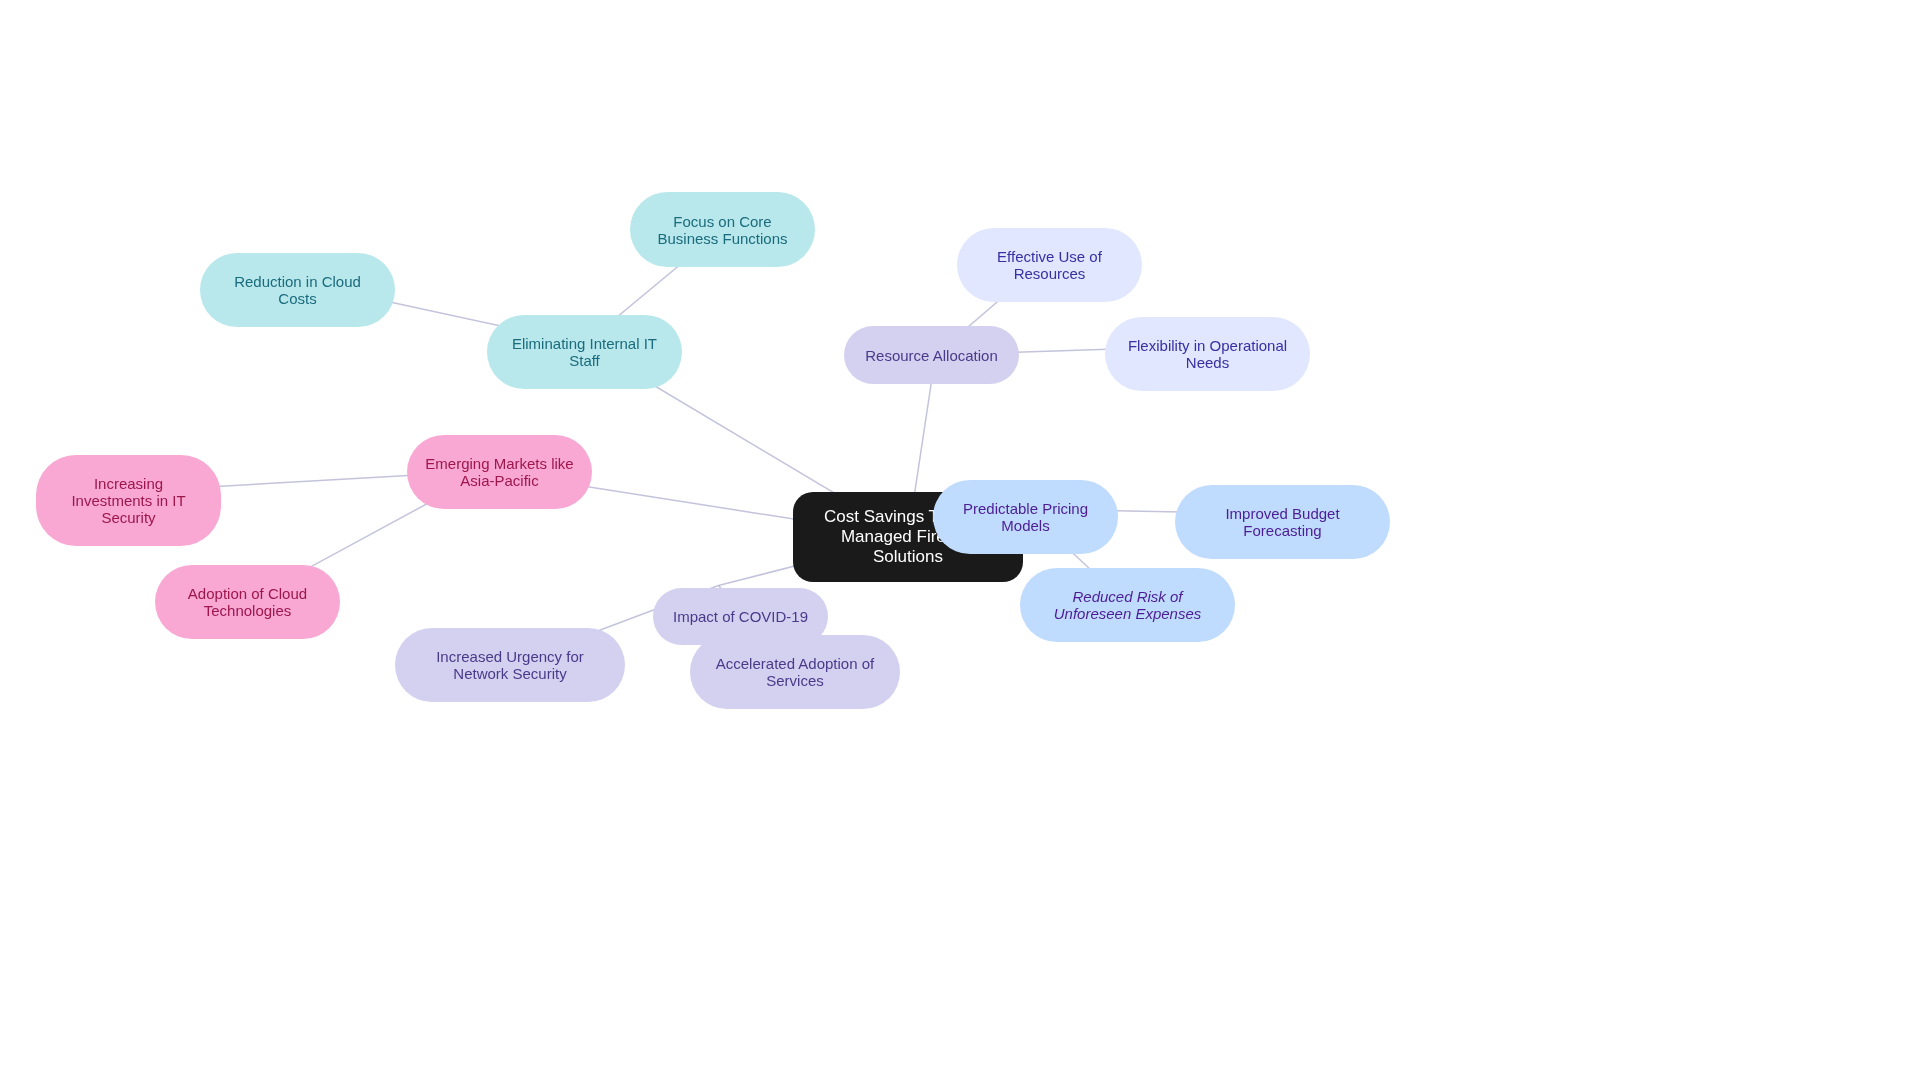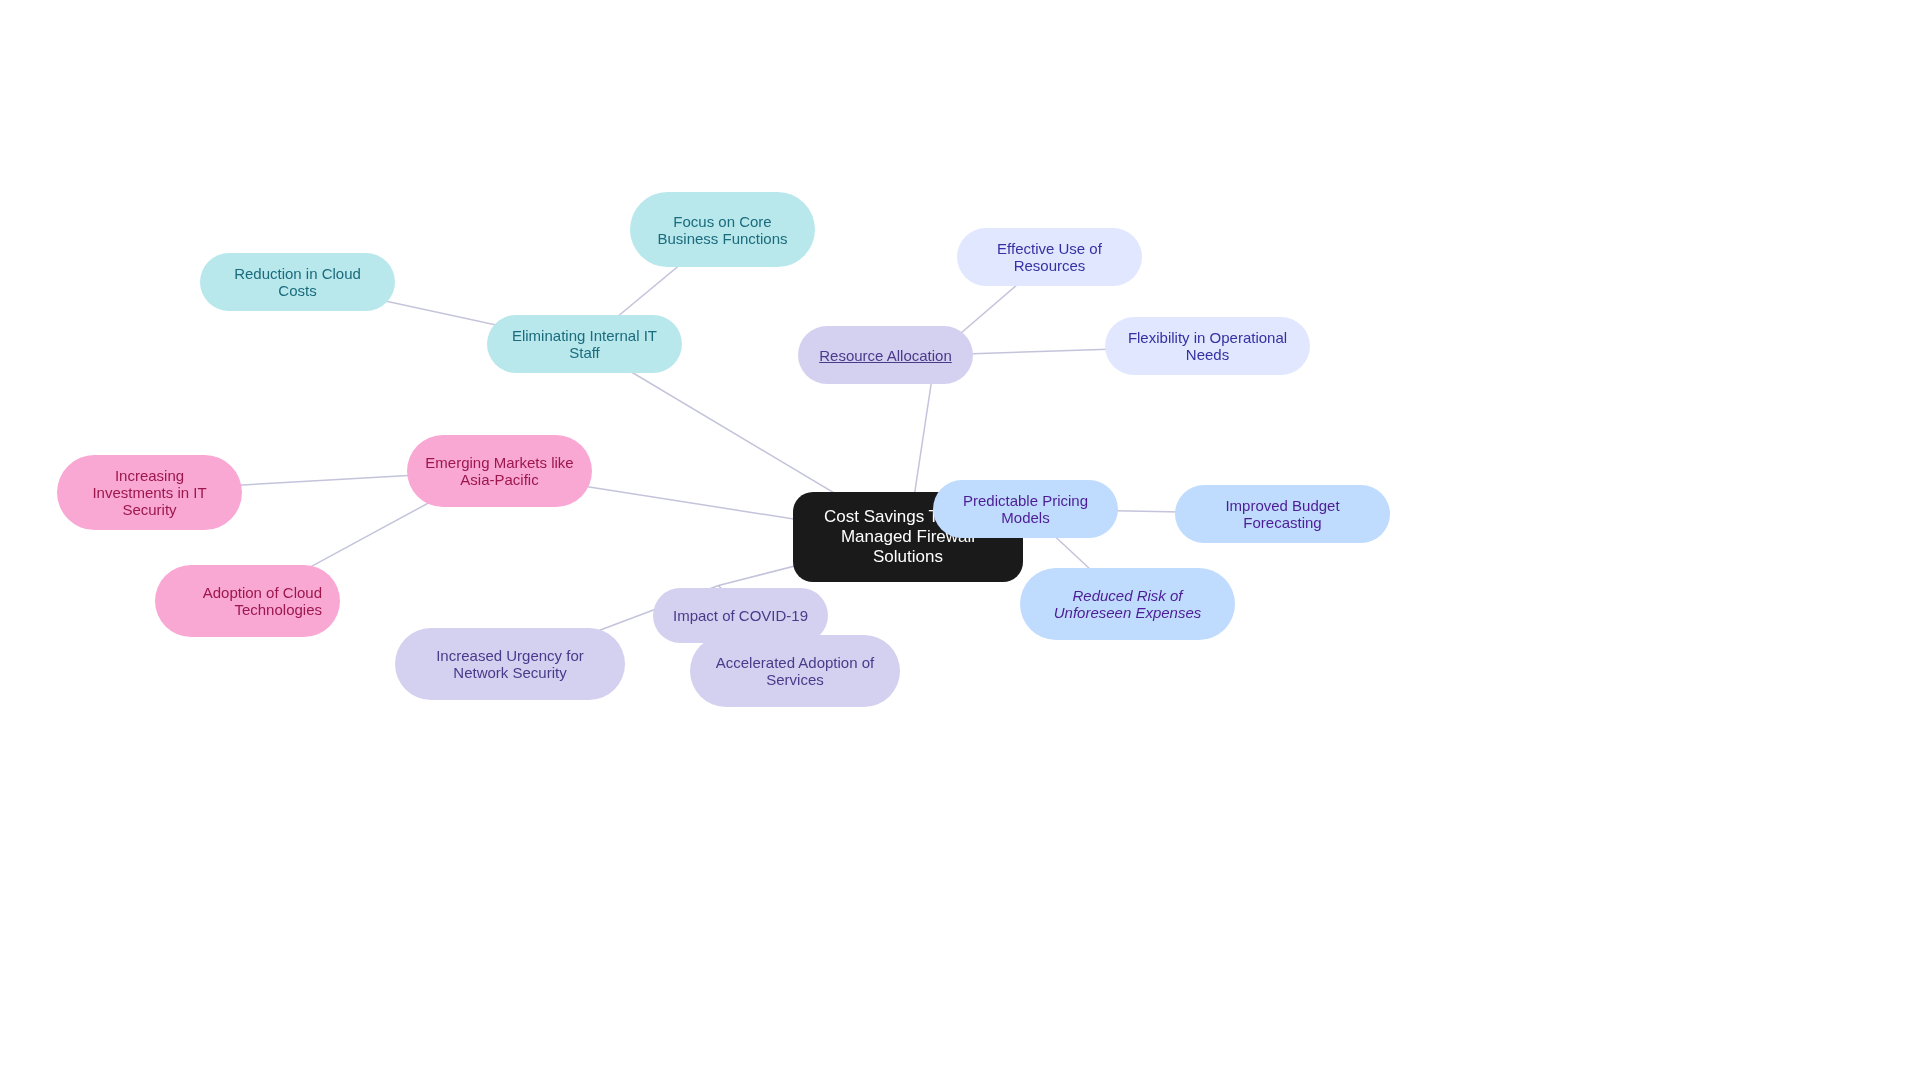--- a/index.html
+++ b/index.html
@@ -25,21 +25,21 @@
     }
     .node {
       position: absolute;
       border-radius: 40px;
       display: flex;
       align-items: center;
       justify-content: center;
       text-align: center;
       font-size: 15px;
       font-weight: 400;
-      padding: 12px 18px;
+      padding: 20px 18px;
       cursor: default;
     }
     .node-center {
       background: #1a1a1a;
       color: #ffffff;
       font-size: 17px;
       font-weight: 500;
       border-radius: 20px;
       width: 230px;
       height: 90px;
@@ -93,36 +93,36 @@
       </div>
       <div class="node node-cyan" style="left: 630px; top: 192px; width: 185px; min-height: 75px;">
         <span>Focus on Core Business Functions</span>
       </div>
       <div class="node node-cyan" style="left: 200px; top: 253px; width: 195px; min-height: 58px;">
         <span>Reduction in Cloud Costs</span>
       </div>
       <div class="node node-cyan" style="left: 487px; top: 315px; width: 195px; min-height: 58px;">
         <span>Eliminating Internal IT Staff</span>
       </div>
-      <div class="node node-purple" style="left: 798px; top: 326px; width: 175px; min-height: 58px; text-decoration: underline;">
+      <div class="node node-purple" style="left: 844px; top: 326px; width: 175px; min-height: 58px;">
         <span>Resource Allocation</span>
       </div>
       <div class="node node-lightpurple" style="left: 957px; top: 228px; width: 185px; min-height: 58px;">
         <span>Effective Use of Resources</span>
       </div>
       <div class="node node-lightpurple" style="left: 1105px; top: 317px; width: 205px; min-height: 58px;">
         <span>Flexibility in Operational Needs</span>
       </div>
       <div class="node node-pink" style="left: 407px; top: 435px; width: 185px; min-height: 72px;">
         <span>Emerging Markets like Asia-Pacific</span>
       </div>
-      <div class="node node-pink" style="left: 57px; top: 455px; width: 185px; min-height: 72px;">
+      <div class="node node-pink" style="left: 36px; top: 455px; width: 185px; min-height: 72px;">
         <span>Increasing Investments in IT Security</span>
       </div>
-      <div class="node node-pink" style="left: 155px; top: 565px; width: 185px; min-height: 72px; text-align: right;">
+      <div class="node node-pink" style="left: 155px; top: 565px; width: 185px; min-height: 72px;">
         <span>Adoption of Cloud Technologies</span>
       </div>
       <div class="node node-lightblue" style="left: 933px; top: 480px; width: 185px; min-height: 58px;">
         <span>Predictable Pricing Models</span>
       </div>
       <div class="node node-lightblue" style="left: 1175px; top: 485px; width: 215px; min-height: 58px;">
         <span>Improved Budget Forecasting</span>
       </div>
       <div class="node node-lightblue" style="left: 1020px; top: 568px; width: 215px; min-height: 72px; font-style: italic;">
         <span>Reduced Risk of Unforeseen Expenses</span>

